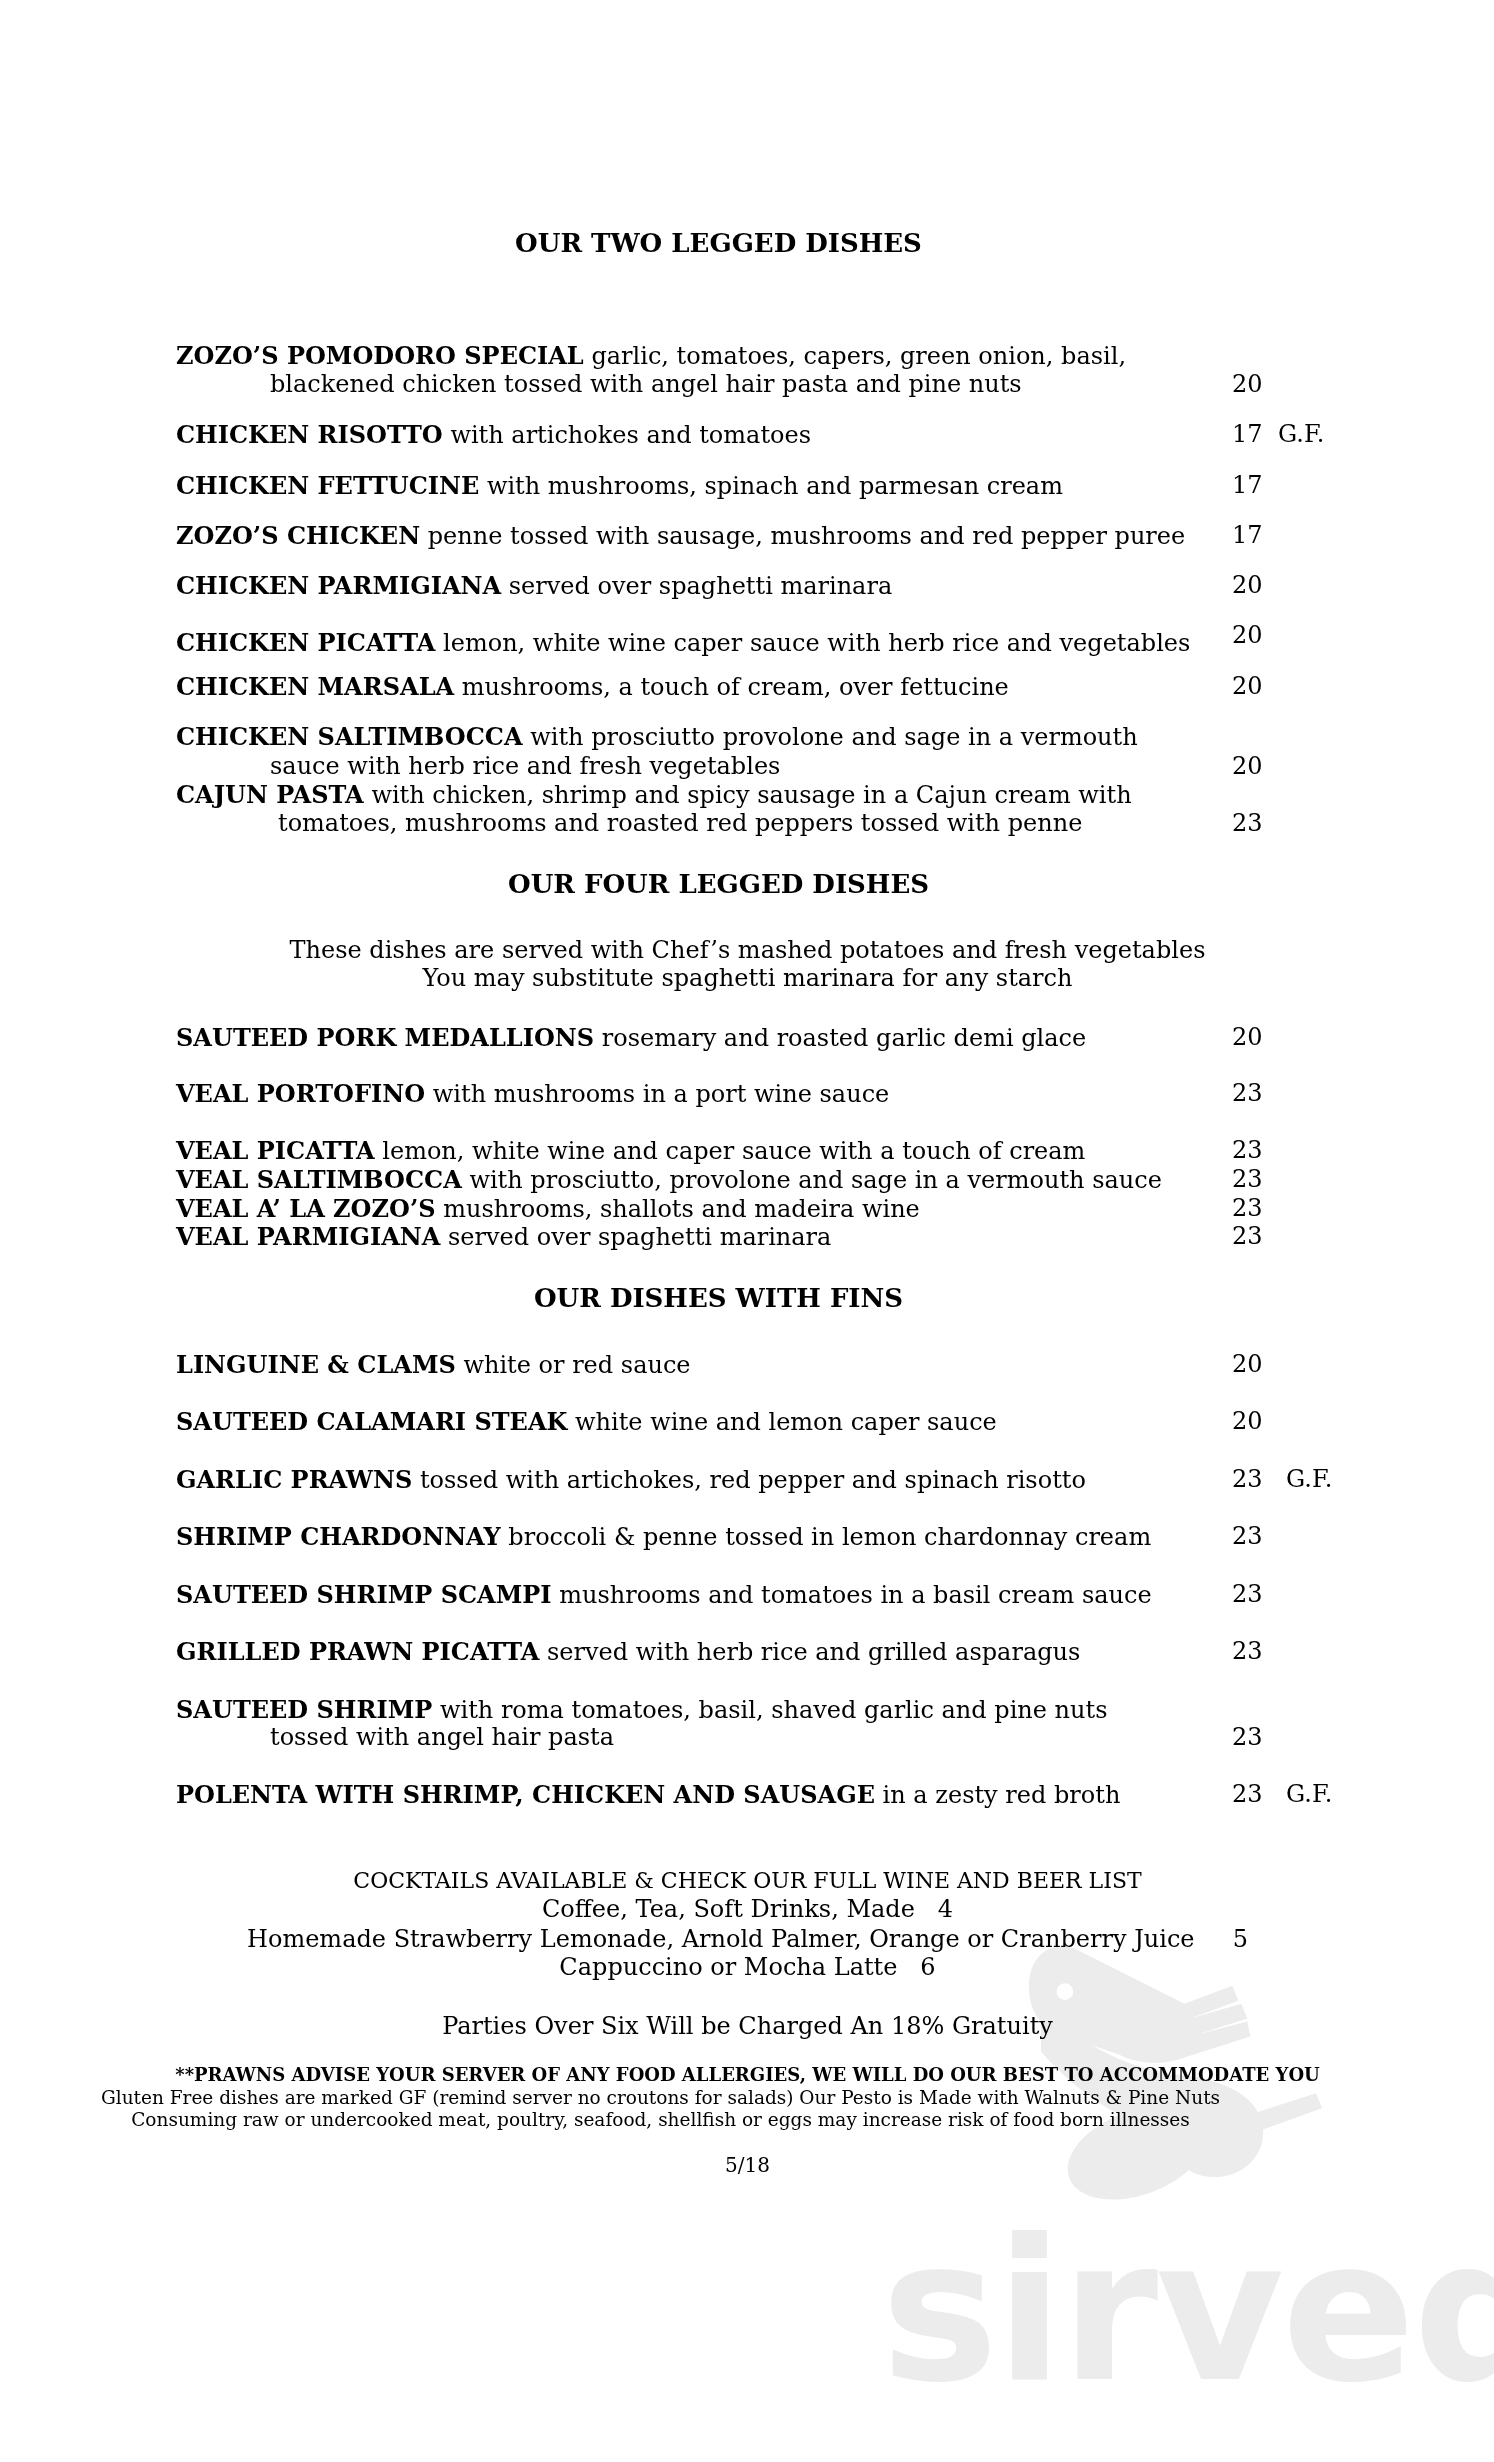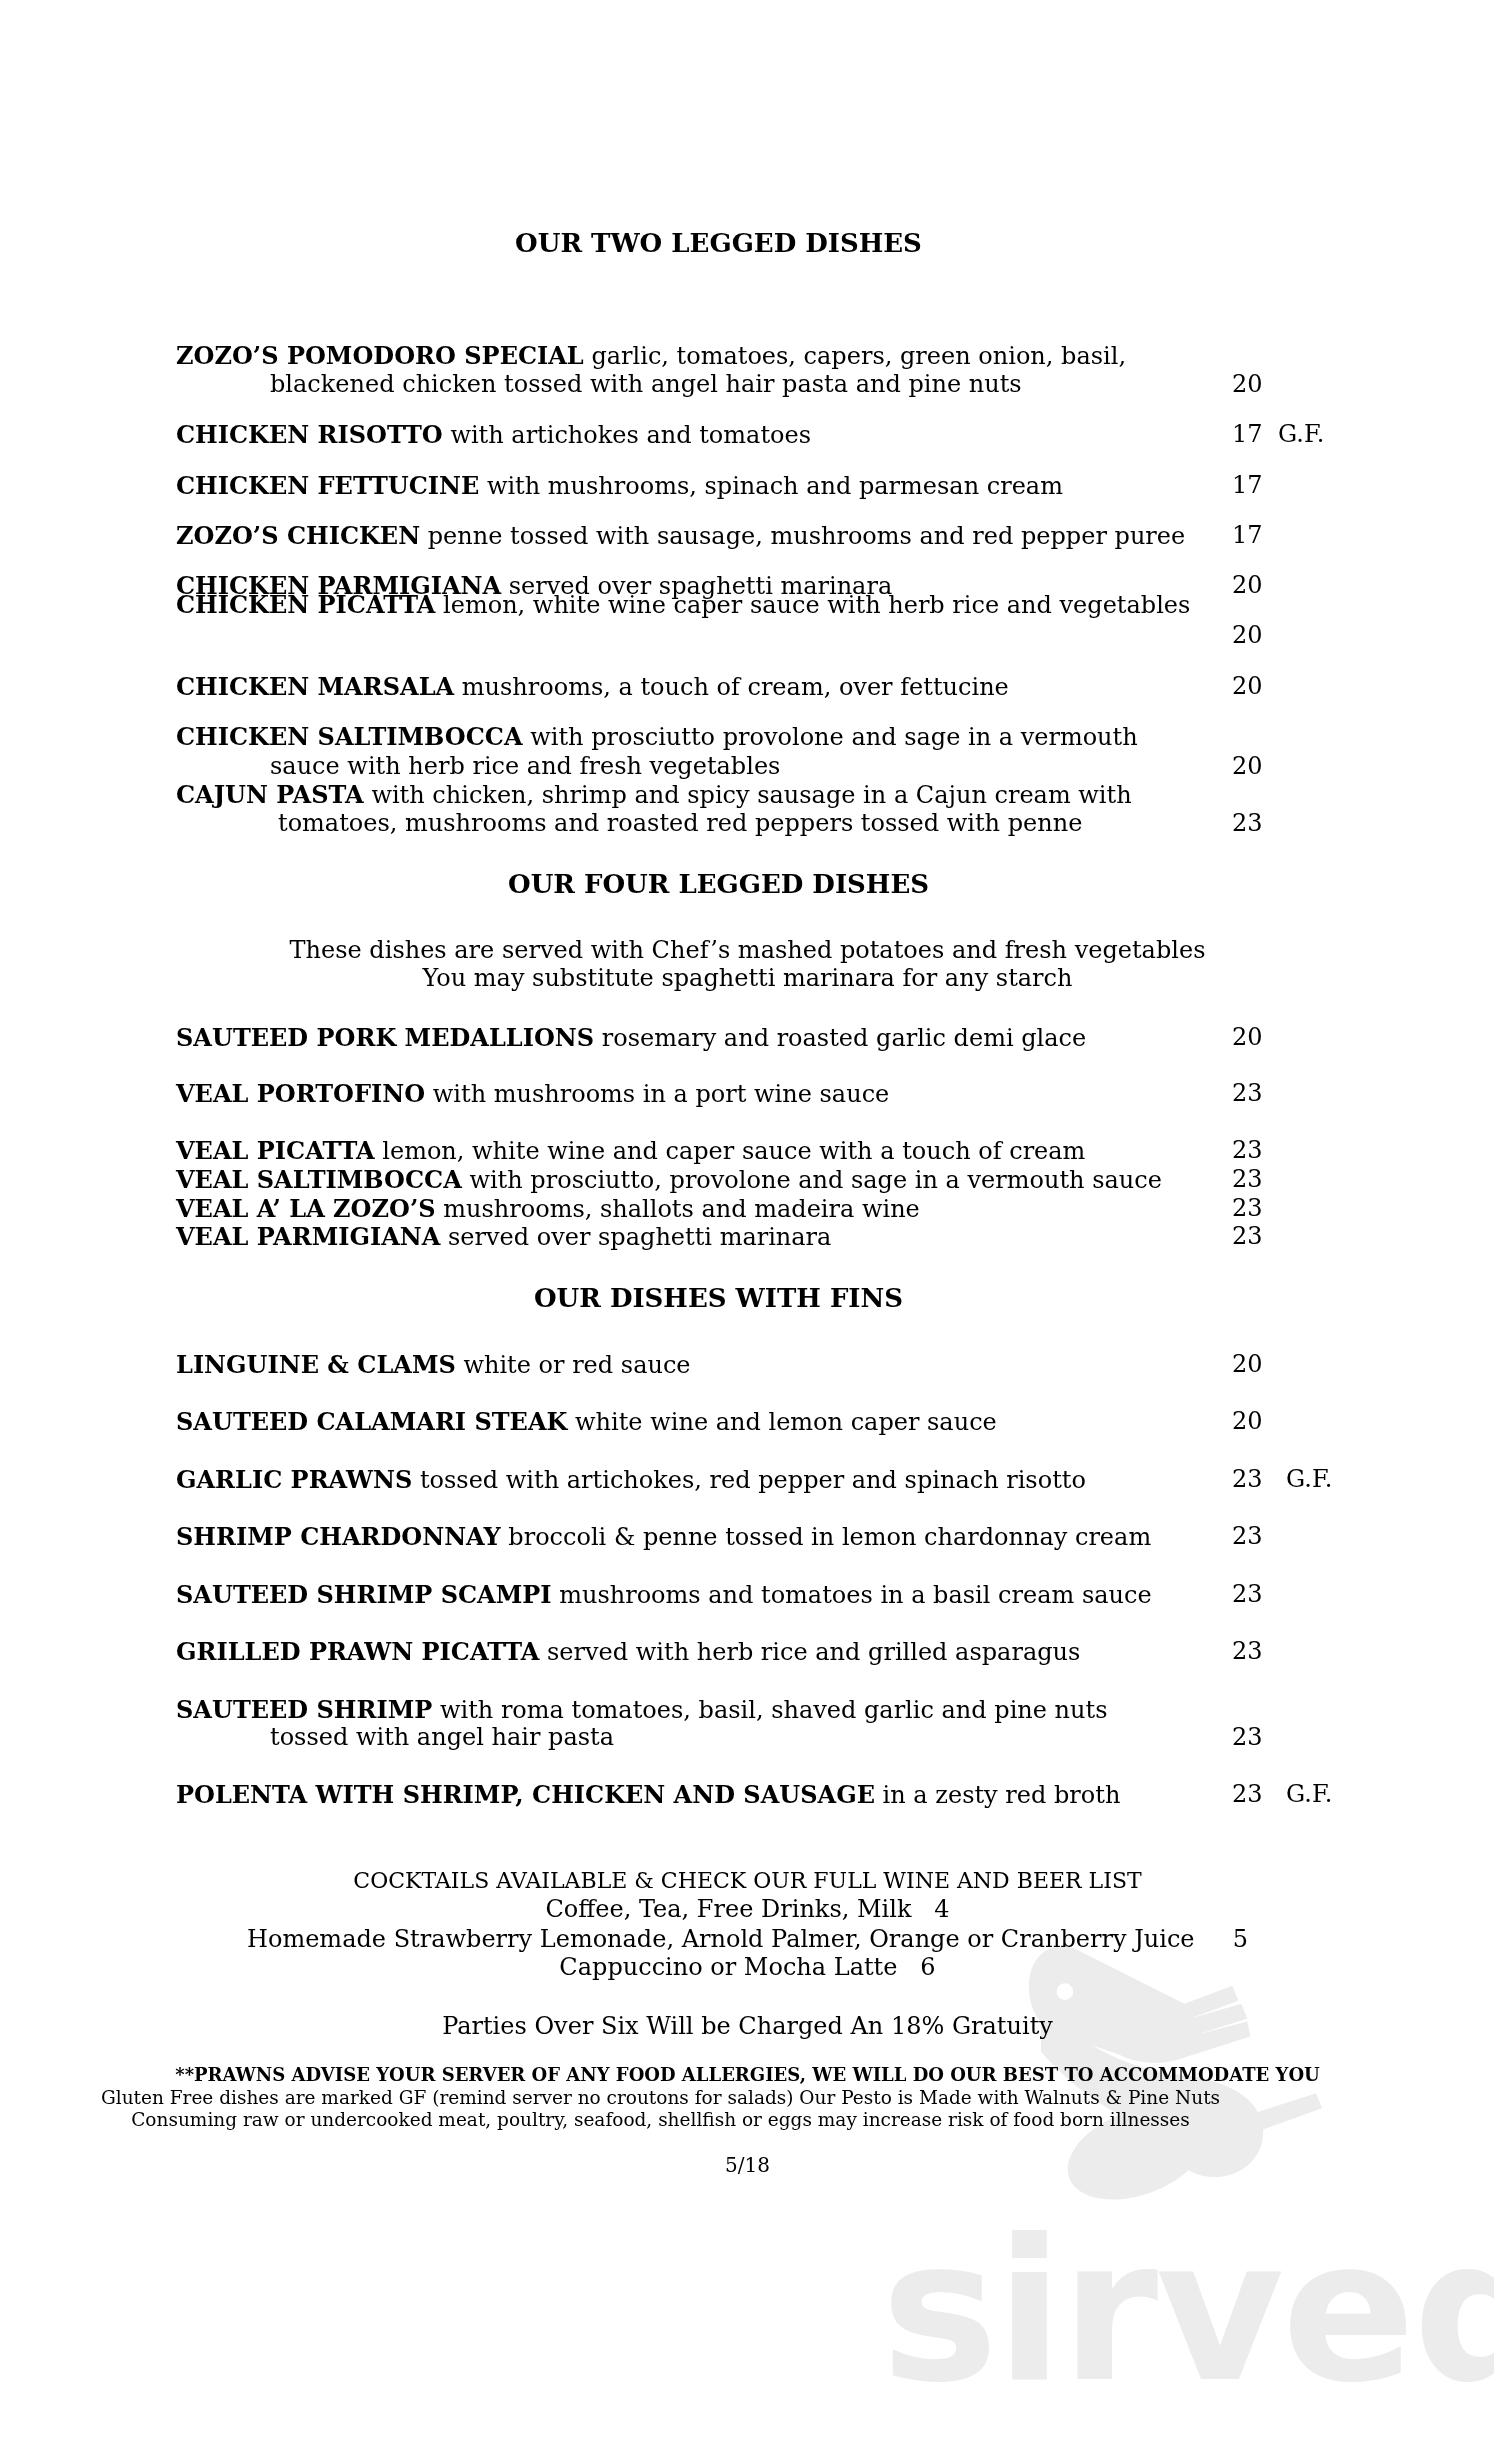--- a/index.html
+++ b/index.html
@@ -62,21 +62,21 @@
   <div class="abs item-line" style="left:176px; top:521px;"><span class="item-name">ZOZO’S CHICKEN</span> <span>penne tossed with sausage, mushrooms and red pepper puree</span></div>
   <div class="abs price" style="left:1232px; top:521px;">17</div>
 </div>
 
 <div>
   <div class="abs item-line" style="left:176px; top:571px;"><span class="item-name">CHICKEN PARMIGIANA</span> <span>served over spaghetti marinara</span></div>
   <div class="abs price" style="left:1232px; top:571px;">20</div>
 </div>
 
 <div>
-  <div class="abs item-line" style="left:176px; top:590px;text-align:center;"><span class="item-name">CHICKEN PICATTA</span> <span>lemon, white wine caper sauce with herb rice and vegetables</span></div>
+  <div class="abs item-line" style="left:176px; top:628px;text-align:center;"><span class="item-name">CHICKEN PICATTA</span> <span>lemon, white wine caper sauce with herb rice and vegetables</span></div>
   <div class="abs price" style="left:1232px; top:621px;">20</div>
 </div>
 
 <div>
   <div class="abs item-line" style="left:176px; top:672px;"><span class="item-name">CHICKEN MARSALA</span> <span>mushrooms, a touch of cream, over fettucine</span></div>
   <div class="abs price" style="left:1232px; top:672px;">20</div>
 </div>
 
 <div>
   <div class="abs item-line" style="left:176px; top:722px;"><span class="item-name">CHICKEN SALTIMBOCCA</span> <span>with prosciutto provolone and sage in a vermouth</span></div>
@@ -151,21 +151,21 @@
   <div class="abs item-line" style="left:270px; top:1723px;">tossed with angel hair pasta</div>
   <div class="abs price" style="left:1232px; top:1723px;">23</div>
 </div>
 <div>
   <div class="abs item-line" style="left:176px; top:1780px;"><span class="item-name">POLENTA WITH SHRIMP, CHICKEN AND SAUSAGE</span> <span>in a zesty red broth</span></div>
   <div class="abs price" style="left:1232px; top:1780px;">23</div>
   <div class="abs gf" style="left:1286px; top:1780px;">G.F.</div>
 </div>
 
 <div class="abs drinks-head" style="top:1867px;">COCKTAILS AVAILABLE &amp; CHECK OUR FULL WINE AND BEER LIST</div>
-<div class="abs drink" style="top:1895px;"><span>Coffee, Tea, Free Drinks, Milk</span>&nbsp;&nbsp;&nbsp;<span>4</span></div>
+<div class="abs drink" style="top:1895px;"><span>Coffee, Tea, Soft Drinks, Made</span>&nbsp;&nbsp;&nbsp;<span>4</span></div>
 <div class="abs drink" style="top:1925px;"><span>Homemade Strawberry Lemonade, Arnold Palmer, Orange or Cranberry Juice</span>&nbsp;&nbsp;&nbsp;&nbsp;&nbsp;<span>5</span></div>
 <div class="abs drink" style="top:1953px;"><span>Cappuccino or Mocha Latte</span>&nbsp;&nbsp;&nbsp;<span>6</span></div>
 
 <div class="abs drink" style="top:2012px;">Parties Over Six Will be Charged An 18% Gratuity</div>
 
 <div class="abs footer-bold" style="top:2063px;">**PRAWNS ADVISE YOUR SERVER OF ANY FOOD ALLERGIES, WE WILL DO OUR BEST TO ACCOMMODATE YOU</div>
 <div class="abs footer" style="top:2086px;">Gluten Free dishes are marked GF (remind server no croutons for salads) Our Pesto is Made with Walnuts &amp; Pine Nuts</div>
 <div class="abs footer" style="top:2108px;">Consuming raw or undercooked meat, poultry, seafood, shellfish or eggs may increase risk of food born illnesses</div>
 <div class="abs pagenum" style="top:2153px;">5/18</div>
 

